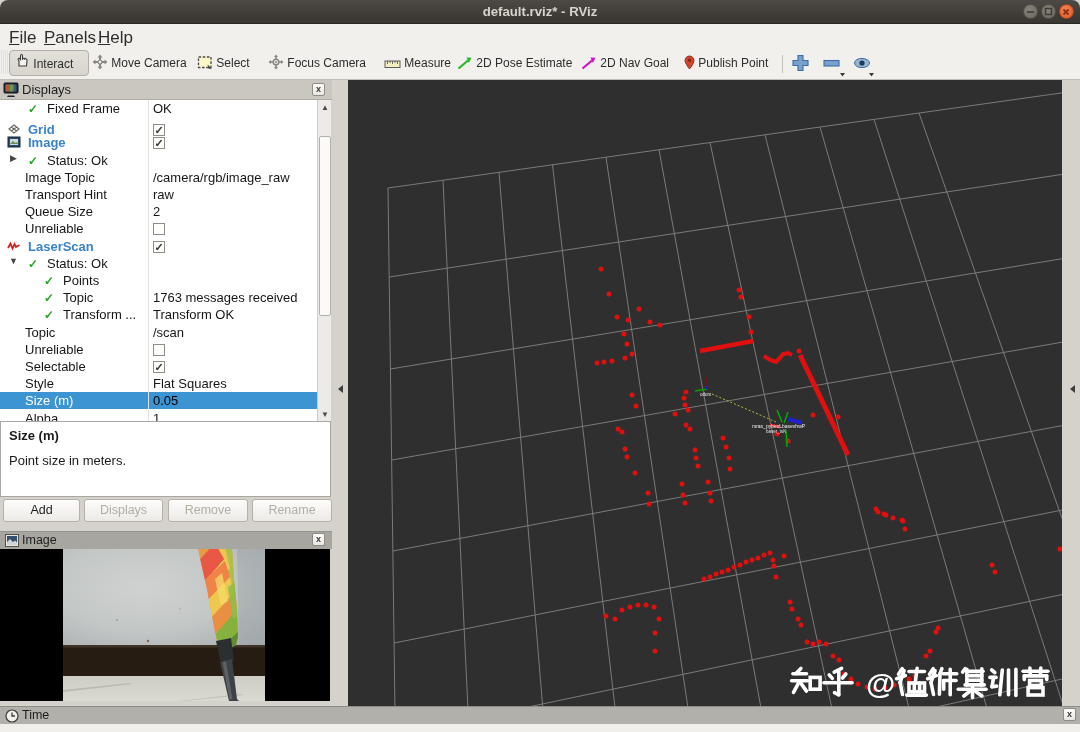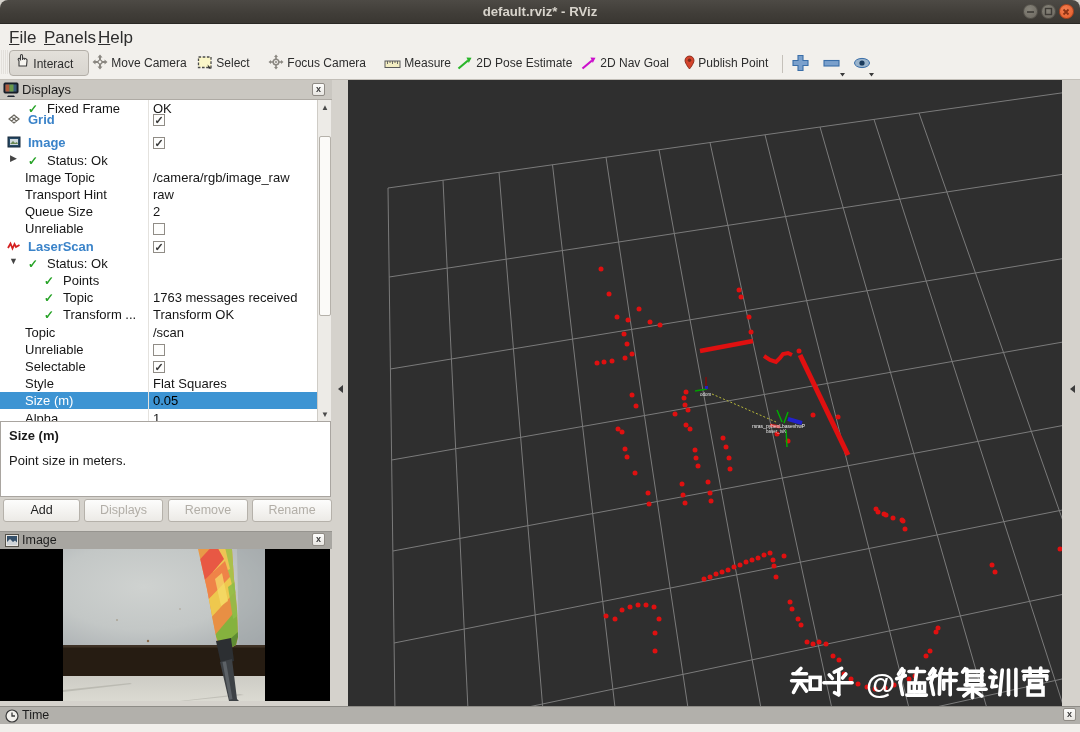--- a/index.html
+++ b/index.html
@@ -158,21 +158,21 @@
     <span style="position:absolute;left:22px">Displays</span>
   </div>
 <div class="xbtn" style="left:312px;top:83px">x</div>
 <div id="tree" class="abs">
 <div class="abs" style="left:0;top:292px;width:317px;height:17px;background:#3d94d3"></div>
     <div class="row" style="top:1px">
       <span class="nm" style="left:28px"><span class="gc">✓</span></span>
       <span class="nm" style="left:47px">Fixed Frame</span>
       <span class="vl">OK</span>
     </div>
-<div class="row" style="top:12px">
+<div class="row" style="top:22px">
       <span class="nm" style="left:7px"><svg width="14" height="14" style="vertical-align:-2px">
           <path d="M7 3 L12 7 L7 11 L2 7 Z M4.5 5 L9.5 9 M9.5 5 L4.5 9" fill="none" stroke="#6a675f" stroke-width="1.2"></path>
         </svg></span>
       <span class="nm blue" style="left:28px">Grid</span>
       <span class="chk">✓</span>
     </div>
 <div class="row" style="top:35px">
       <span class="nm" style="left:7px"><svg width="14" height="14" style="vertical-align:-2px">
           <rect x="1" y="2" width="12" height="10" fill="#274a66" stroke="#16293a"></rect>
           <rect x="3" y="4" width="8" height="6" fill="#cfd8dd"></rect>

